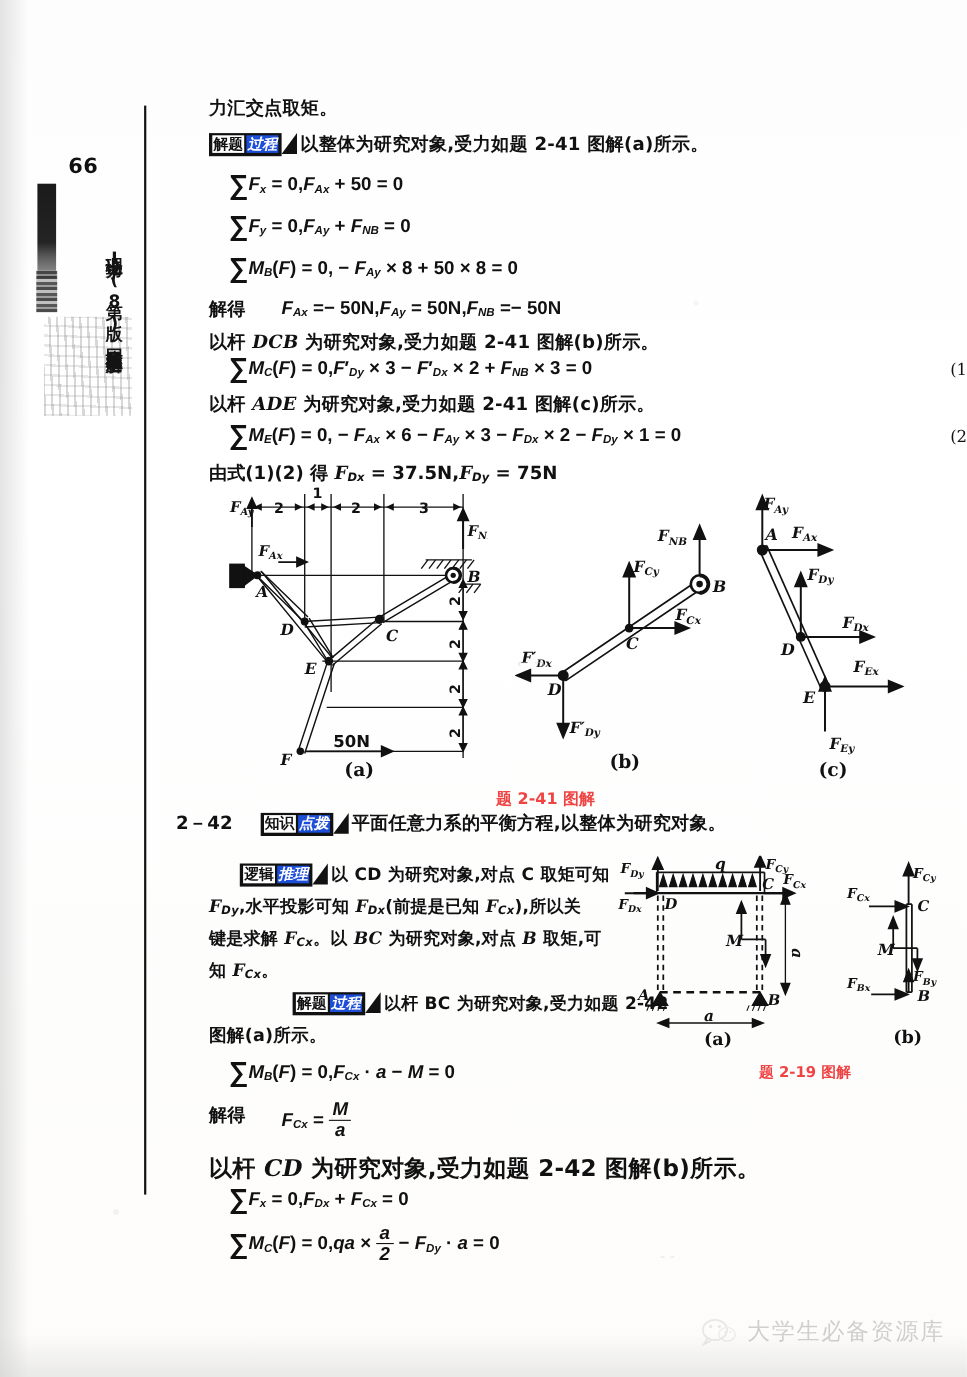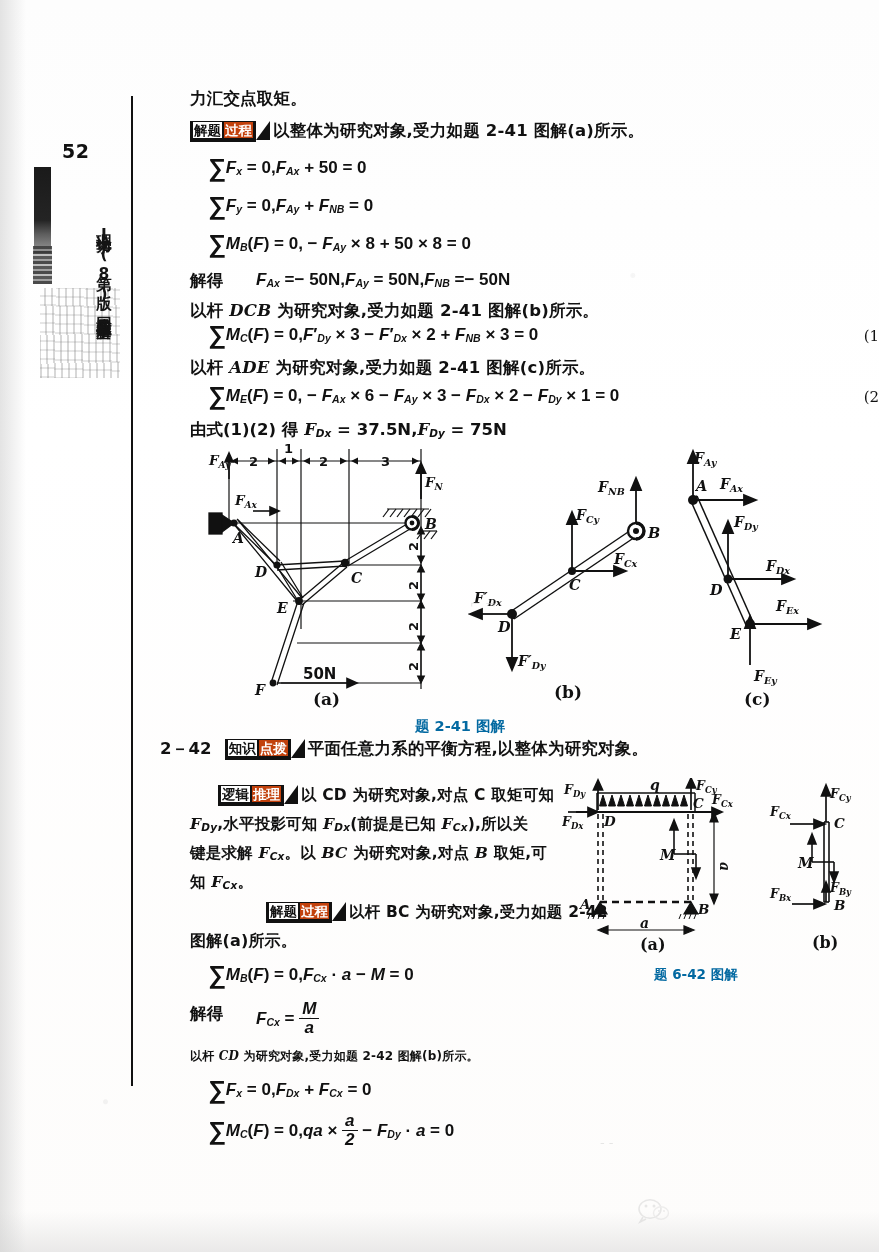--- a/index.html
+++ b/index.html
@@ -102,32 +102,32 @@
   .tag{
     display:inline-block;position:relative;
     background:#111;color:#fff;
     font-family:"DejaVu Sans","Liberation Sans",sans-serif;
     font-weight:bold;font-size:13.5px;
     padding:1px 3px 2px 3px;
     letter-spacing:0px;
     vertical-align:1px;
   }
   .tag .w{background:#fff;color:#111;padding:0 1px;margin-right:2px;}
-  .tag .b{background:#c2410c;color:#fff;padding:0 1px;}
+  .tag .b{background:#1d4ed8;color:#fff;padding:0 1px;font-style:italic;}
   .tag::after{
     content:"";position:absolute;right:-14px;top:0;
     border-style:solid;border-width:0 0 19px 14px;
     border-color:transparent transparent #111 transparent;
   }
   .tag-wrap{display:inline-block;margin-right:17px;}
 
   .fig-cap{
     position:absolute;
     font-family:"DejaVu Sans","Liberation Sans",sans-serif;
-    font-weight:bold;font-size:14.5px;color:#0369a1;white-space:nowrap;
+    font-weight:bold;font-size:14.5px;color:#ef4444;white-space:nowrap;margin-left:36px;
   }
 
   
   .wm{
     position:absolute;left:636px;top:1196px;
     display:flex;align-items:center;gap:9px;
     opacity:.30;
   }
   .wm-text{
     font-family:"DejaVu Sans","Liberation Sans",sans-serif;
@@ -143,21 +143,21 @@
 <body>
 
 <div class="scan-noise"></div>
 <div class="page-edge-shadow"></div>
 <div class="bottom-shadow"></div>
 
 <div class="smudge-a"></div>
 <div class="smudge-b"></div>
 <div class="smudge-c"></div>
 <div class="vrule"></div>
-<div class="page-num">52</div>
+<div class="page-num">66</div>
 <div class="book-title-vert">理论力学Ⅰ(第8版)同步辅导及习题全解</div>
 
 <div class="col">
 
   <div class="line" style="top:88px;left:0;">力汇交点取矩。</div>
 
   <div class="line" style="top:120px;left:0;">
     <span class="tag-wrap"><span class="tag"><span class="w">解题</span><span class="b">过程</span></span></span><span>以整体为研究对象,受力如题 2-41 图解(a)所示。</span>
   </div>
 
@@ -445,21 +445,21 @@
     <text x="104" y="168">F<tspan font-size="9.5" dy="3">Ex</tspan></text>
     <text x="82" y="238">F<tspan font-size="9.5" dy="3">Ey</tspan></text>
   </g>
   <text x="72" y="262" font-family="DejaVu Serif, serif" font-size="17" font-weight="bold" fill="#111">(c)</text>
 </svg>
 
 <div class="fig-cap" style="left:415px;top:717px;">题 2-41 图解</div>
 
 <div class="line" style="position:absolute;left:160px;top:738px;">
   <span>2－42</span>
-  <span class="tag-wrap" style="margin-left:7px;"><span class="tag"><span class="w">知识</span><span class="b">点拨</span></span></span><span>平面任意力系的平衡方程,以整体为研究对象。</span>
+  <span class="tag-wrap" style="margin-left:19px;"><span class="tag"><span class="w">知识</span><span class="b">点拨</span></span></span><span>平面任意力系的平衡方程,以整体为研究对象。</span>
 </div>
 
 <div style="position:absolute;left:190px;top:0;width:400px;">
   <div class="line" style="top:785px;left:28px;font-size:15.5px;">
     <span class="tag-wrap"><span class="tag"><span class="w">逻辑</span><span class="b">推理</span></span></span><span>以 CD 为研究对象,对点 C 取矩可知</span>
   </div>
   <div class="line" style="top:814px;left:0;font-size:15.5px;">
     <i style="font-family:'DejaVu Serif',serif;">F</i><span class="sml">Dy</span>,水平投影可知 <i style="font-family:'DejaVu Serif',serif;">F</i><span class="sml">Dx</span>(前提是已知 <i style="font-family:'DejaVu Serif',serif;">F</i><span class="sml">Cx</span>),所以关
   </div>
   <div class="line" style="top:843px;left:0;font-size:15.5px;">
@@ -476,21 +476,21 @@
 
   <div class="eq" style="top:965px;left:18px;">
     <span class="big-sigma">∑</span><i>M</i><span class="sml">B</span>(<i>F</i>) = 0,<i>F</i><span class="sml">Cx</span> · <i>a</i> − <i>M</i> = 0
   </div>
 
   <div class="line" style="top:1003px;left:0;font-size:16.5px;">解得</div>
   <div class="eq" style="top:1000px;left:66px;">
     <i>F</i><span class="sml">Cx</span> = <span class="frac"><span class="num">M</span><span class="den">a</span></span>
   </div>
 
-  <div class="line" style="top:1048px;left:0;font-size:12px;">以杆 <i style="font-family:'DejaVu Serif',serif;">CD</i> 为研究对象,受力如题 2-42 图解(b)所示。</div>
+  <div class="line" style="top:1048px;left:0;font-size:21px;">以杆 <i style="font-family:'DejaVu Serif',serif;">CD</i> 为研究对象,受力如题 2-42 图解(b)所示。</div>
 
   <div class="eq" style="top:1080px;left:18px;">
     <span class="big-sigma">∑</span><i>F</i><span class="sml">x</span> = 0,<i>F</i><span class="sml">Dx</span> + <i>F</i><span class="sml">Cx</span> = 0
   </div>
 
   <div class="eq" style="top:1112px;left:18px;">
     <span class="big-sigma">∑</span><i>M</i><span class="sml">C</span>(<i>F</i>) = 0,<i>qa</i> × <span class="frac"><span class="num">a</span><span class="den">2</span></span> − <i>F</i><span class="sml">Dy</span> · <i>a</i> = 0
   </div>
 </div>
 
@@ -647,29 +647,30 @@
   </g>
   <g font-family="DejaVu Serif, serif" font-size="12.5" font-weight="bold" font-style="italic" fill="#111">
     <text x="62" y="18">F<tspan font-size="8.5" dy="3">Cy</tspan></text>
     <text x="2" y="36">F<tspan font-size="8.5" dy="3">Cx</tspan></text>
     <text x="62" y="112">F<tspan font-size="8.5" dy="3">By</tspan></text>
     <text x="2" y="118">F<tspan font-size="8.5" dy="3">Bx</tspan></text>
   </g>
   <text x="44" y="168" font-family="DejaVu Serif, serif" font-size="16" font-weight="bold" fill="#111">(b)</text>
 </svg>
 
-<div class="fig-cap" style="left:654px;top:966px;font-size:13.5px;">题 6-42 图解</div>
+<div class="fig-cap" style="left:654px;top:966px;font-size:13.5px;">题 2-19 图解</div>
 
 <div class="ghost" style="left:470px;top:596px;">⌐ ¬</div>
 <div class="ghost" style="left:300px;top:1010px;">· ·</div>
 <div class="ghost" style="left:600px;top:1135px;">- -</div>
 
 <div class="wm">
   <svg width="34" height="28" viewBox="0 0 34 28">
     <ellipse cx="14" cy="13" rx="11" ry="9.2" fill="none" stroke="#b8b8b8" stroke-width="1.6"></ellipse>
     <path d="M7 21 L4 26 L10 23" fill="none" stroke="#b8b8b8" stroke-width="1.6"></path>
     <circle cx="10" cy="10" r="1.5" fill="#b8b8b8"></circle>
     <circle cx="18" cy="10" r="1.5" fill="#b8b8b8"></circle>
     <ellipse cx="25" cy="17" rx="7.5" ry="6.2" fill="none" stroke="#cccccc" stroke-width="1.4"></ellipse>
     <circle cx="23" cy="15" r="1.1" fill="#cccccc"></circle>
     <circle cx="28" cy="15" r="1.1" fill="#cccccc"></circle>
   </svg>
+  <div class="wm-text">大学生必备资源库</div>
 </div>
 
 </body></html>

